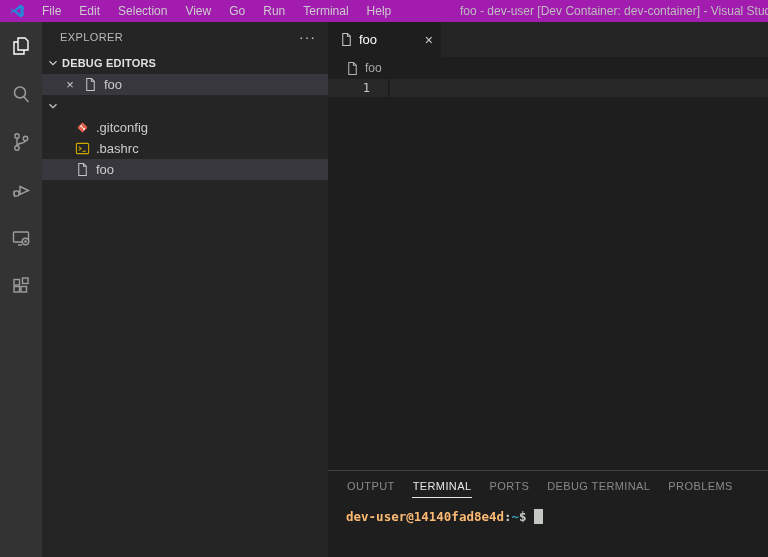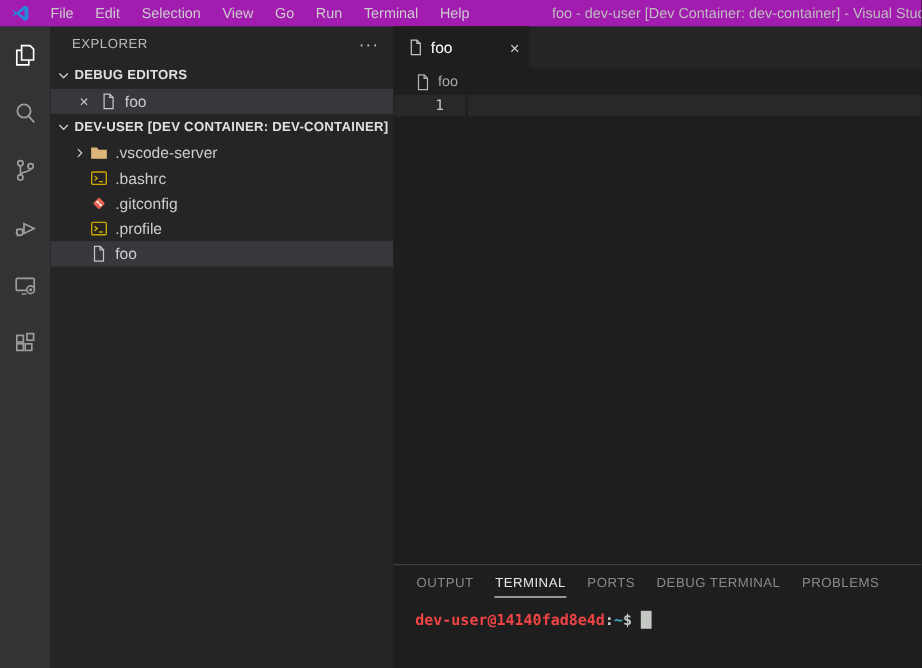--- a/index.html
+++ b/index.html
@@ -63,21 +63,21 @@
   .line-content { flex:1; background:#282828; }
 
   
   .panel { height:87px; border-top:1px solid #414141; background:#1e1e1e; }
   .panel-tabs { height:30px; display:flex; align-items:center; padding-left:10px; }
   .panel-tab { font-size:11px; letter-spacing:.4px; color:#8a8a8a; margin:0 8px;
     padding:6px 1px 5px; cursor:pointer; border-bottom:1px solid transparent; }
   .panel-tab.active { color:#e7e7e7; border-bottom:1px solid #e7e7e7; }
   .terminal { padding:8px 0 0 18px; font-family:"DejaVu Sans Mono", monospace;
     font-size:12.5px; font-weight:bold; }
-  .t-user { color:#ef4444; }
+  .t-user { color:#fdba74; }
   .t-colon { color:#cccccc; }
   .t-path { color:#3fa7c0; }
   .t-dollar { color:#c5cbc5; margin-right:2px; }
   .t-cursor { display:inline-block; width:9px; height:15px; background:#c3c8c3;
     vertical-align:text-bottom; margin-left:5px; }
 </style>
 </head>
 <body>
 
 <div class="titlebar">
@@ -165,47 +165,22 @@
             <path d="M9 1.5 v3 h3"></path>
           </svg>
       </span>
       <span class="label">foo</span>
     </div>
 
     <div class="section-header">
       <svg viewBox="0 0 16 16" fill="none" stroke="currentColor" stroke-width="1.3">
           <path d="M4 6 l4 4 4 -4"></path>
         </svg>
-      <span>DEV-USER [DEV CONTAINER: DEV-CONTAINER]</span>
-    </div>
-
-    <div class="row tree-row">
-      <span class="twisty">
-        <svg viewBox="0 0 16 16" fill="none" stroke="currentColor" stroke-width="1.3">
-            <path d="M6 4 l4 4 -4 4"></path>
-          </svg>
-      </span>
-      <span class="ficon">
-        <svg viewBox="0 0 16 16">
-            <path fill="#dcb67a" d="M1 3 h5 l1.8 2 H15 v8 H1 z"></path>
-          </svg>
-      </span>
-      <span class="label">.vscode-server</span>
-    </div>
-    <div class="row tree-row">
-      <span class="twisty"></span>
-      <span class="ficon">
-        <svg viewBox="0 0 16 16" fill="none" stroke="#cca700" stroke-width="1.2">
-            <rect x="1.5" y="2.5" width="13" height="11" rx="1"></rect>
-            <path d="M4 6 l2.5 2 -2.5 2"></path>
-            <line x1="8" y1="11" x2="11.5" y2="11"></line>
-          </svg>
-      </span>
-      <span class="label">.bashrc</span>
-    </div>
+    </div>
+
     <div class="row tree-row">
       <span class="twisty"></span>
       <span class="ficon">
         <svg viewBox="0 0 16 16">
             <rect x="4.2" y="4.2" width="7.6" height="7.6" rx="1" transform="rotate(45 8 8)" fill="#e8634f"></rect>
             <circle cx="6.6" cy="6.6" r="1" fill="#fff"></circle>
             <circle cx="9.6" cy="9.6" r="1" fill="#fff"></circle>
             <path d="M6.6 6.6 L9.6 9.6" stroke="#fff" stroke-width="0.9"></path>
           </svg>
       </span>
@@ -213,21 +188,21 @@
     </div>
     <div class="row tree-row">
       <span class="twisty"></span>
       <span class="ficon">
         <svg viewBox="0 0 16 16" fill="none" stroke="#cca700" stroke-width="1.2">
             <rect x="1.5" y="2.5" width="13" height="11" rx="1"></rect>
             <path d="M4 6 l2.5 2 -2.5 2"></path>
             <line x1="8" y1="11" x2="11.5" y2="11"></line>
           </svg>
       </span>
-      <span class="label">.profile</span>
+      <span class="label">.bashrc</span>
     </div>
     <div class="row tree-row selected">
       <span class="twisty"></span>
       <span class="ficon">
         <svg viewBox="0 0 16 16" fill="none" stroke="#c5c5c5" stroke-width="1.1">
             <path d="M4 1.5 h5 l3 3 v10 h-8 z"></path>
             <path d="M9 1.5 v3 h3"></path>
           </svg>
       </span>
       <span class="label">foo</span>

